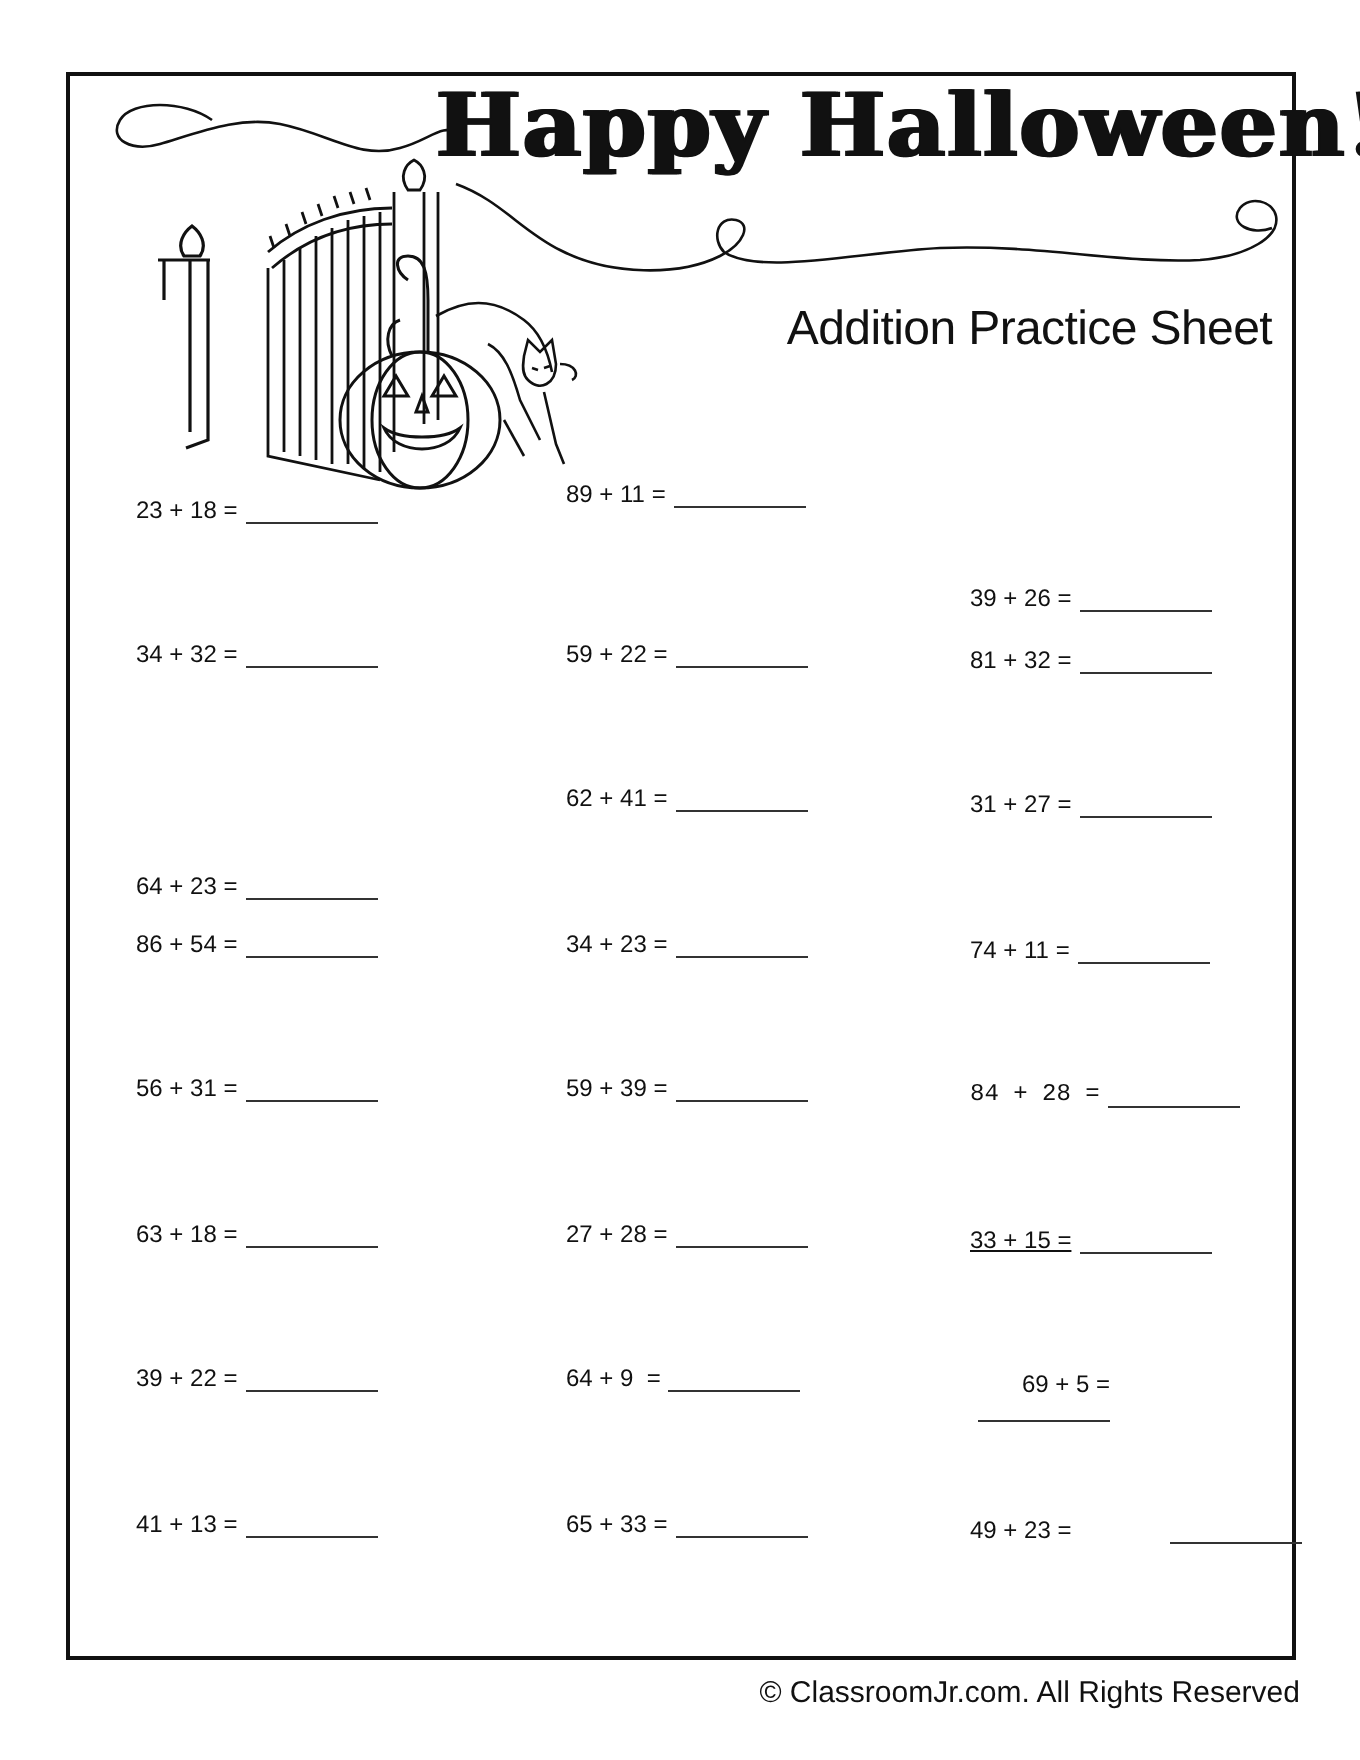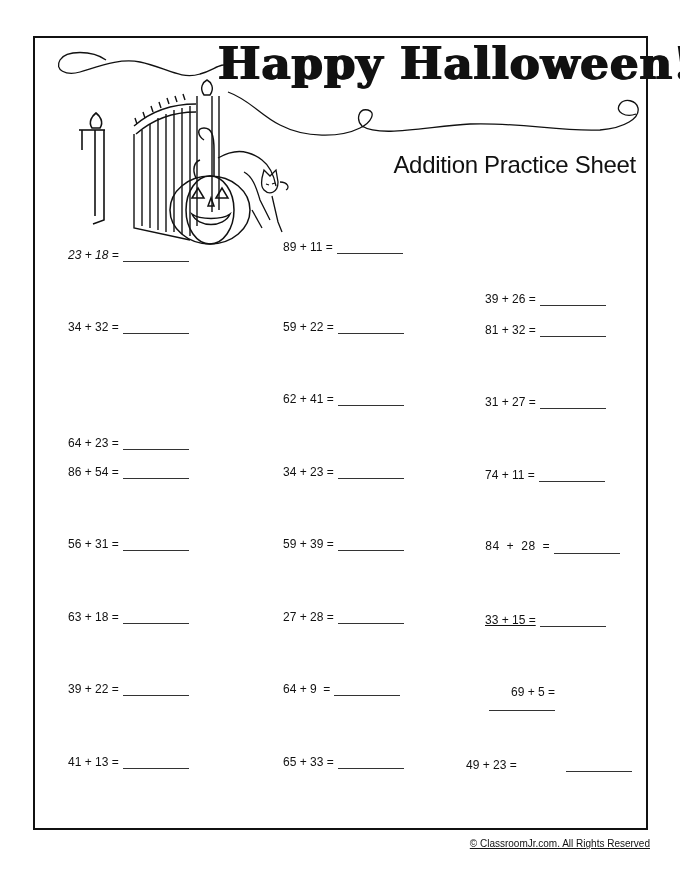--- a/index.html
+++ b/index.html
@@ -4,21 +4,21 @@
 <style>
   html, body { margin: 0; padding: 0; background: #ffffff; }
   body { width: 680px; height: 880px; position: relative; overflow: hidden; font-family: "Liberation Sans", "DejaVu Sans", sans-serif; color: #111; }
   .sheet { position: absolute; left: 33px; top: 36px; width: 615px; height: 794px; border: 2px solid #111; box-sizing: border-box; }
   .art { position: absolute; left: 0; top: 0; width: 680px; height: 260px; }
   .title { position: absolute; left: 218px; top: 38px; font-family: "DejaVu Serif", "Liberation Serif", serif; font-weight: bold; font-size: 44px; letter-spacing: 1px; color: #111; white-space: nowrap; transform: scaleX(1.02); transform-origin: left top; text-shadow: 1px 0 0 #111, -1px 0 0 #111; }
   .subtitle { position: absolute; right: 44px; top: 151px; font-size: 24px; color: #111; white-space: nowrap; letter-spacing: -0.3px; }
   .problem { position: absolute; display: flex; align-items: flex-end; font-size: 12px; color: #111; white-space: nowrap; }
   .problem .eq { display: inline-block; }
   .problem .blank { display: inline-block; width: 66px; border-bottom: 1px solid #333; margin-left: 4px; height: 11px; }
-  .footer { position: absolute; right: 30px; top: 838px; font-size: 10px; color: #111; white-space: nowrap; text-decoration: underline; }
+  .footer { position: absolute; right: 30px; top: 838px; font-size: 15px; color: #111; white-space: nowrap; }
 </style>
 </head>
 <body>
 
 <div class="sheet"></div>
 
 <svg class="art" viewBox="0 0 680 260" xmlns="http://www.w3.org/2000/svg">
 
   <g fill="none" stroke="#111" stroke-width="1.3">
     <path d="M106,60 C92,50 66,50 60,60 C54,70 66,76 80,72 C100,66 120,58 140,62 C165,67 180,80 200,74 C215,70 220,62 230,66"></path>
@@ -71,21 +71,21 @@
     <path d="M252,210 L262,228"></path>
     <path d="M280,182 C288,182 290,188 286,190"></path>
   </g>
 </svg>
 
 <div class="title">Happy Halloween!</div>
 <div class="subtitle">Addition Practice Sheet</div>
 
 <div id="problems">
     <div class="problem" style="left: 68px; top: 248px;">
-      <span class="eq" style="white-space: pre; font-style: italic;">23 + 18 =</span>
+      <span class="eq" style="white-space: pre;">23 + 18 =</span>
       <span class="blank"></span>
     </div>
     <div class="problem" style="left: 283px; top: 240px;">
       <span class="eq" style="white-space: pre;">89 + 11 =</span>
       <span class="blank"></span>
     </div>
     <div class="problem" style="left: 485px; top: 251px;">
       <span class="eq" style="white-space: pre; margin-top: 41px;">39 + 26 =</span>
       <span class="blank"></span>
     </div>
@@ -162,19 +162,19 @@
       <span class="blank"></span>
     </div>
     <div class="problem" style="left: 68px; top: 755px;">
       <span class="eq" style="white-space: pre;">41 + 13 =</span>
       <span class="blank"></span>
     </div>
     <div class="problem" style="left: 283px; top: 755px;">
       <span class="eq" style="white-space: pre;">65 + 33 =</span>
       <span class="blank"></span>
     </div>
-    <div class="problem" style="left: 466px; top: 758px; gap: 45px;">
+    <div class="problem" style="left: 485px; top: 758px; gap: 45px;">
       <span class="eq" style="white-space: pre;">49 + 23 =</span>
       <span class="blank"></span>
     </div>
   </div>
 
 <div class="footer">© ClassroomJr.com. All Rights Reserved</div>
 
 </body></html>

